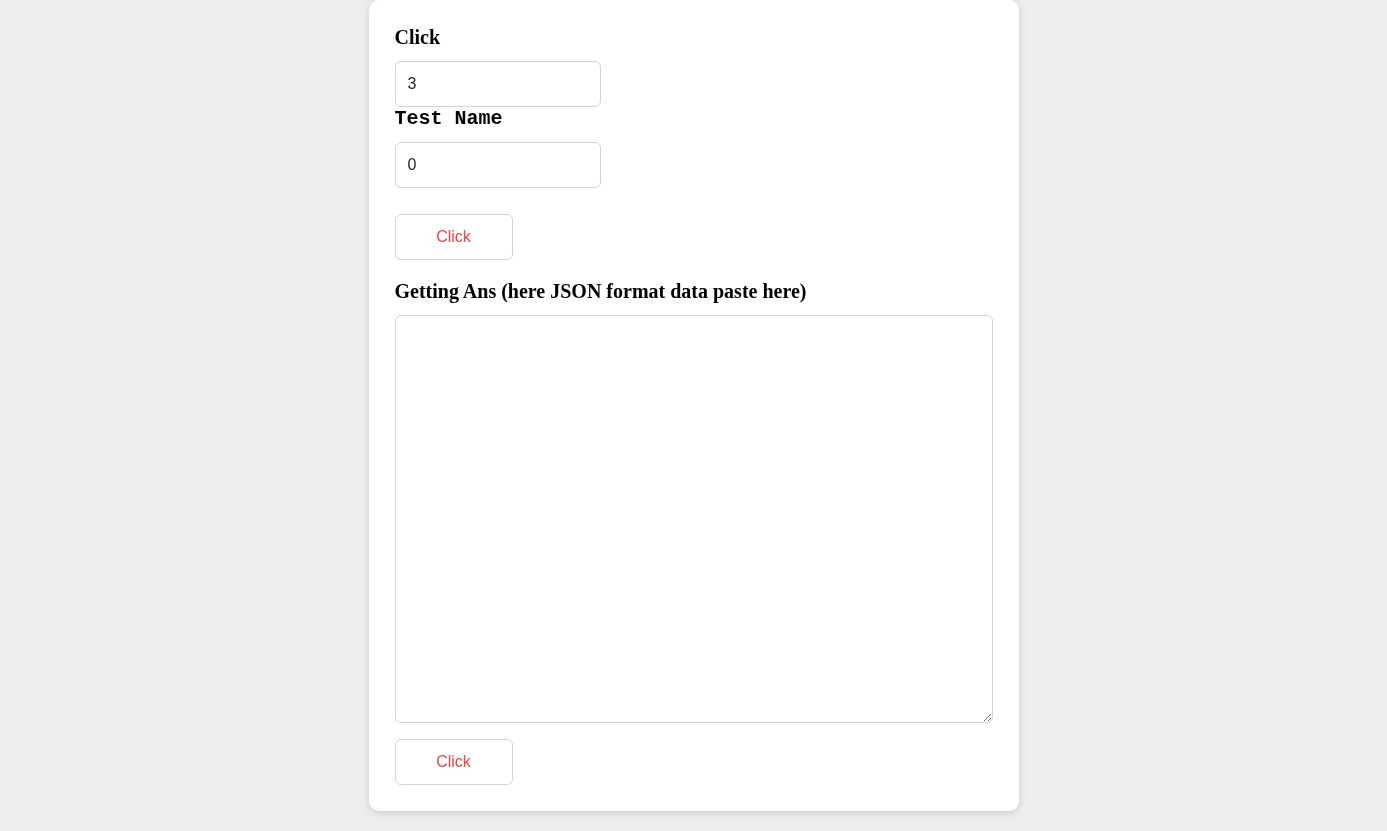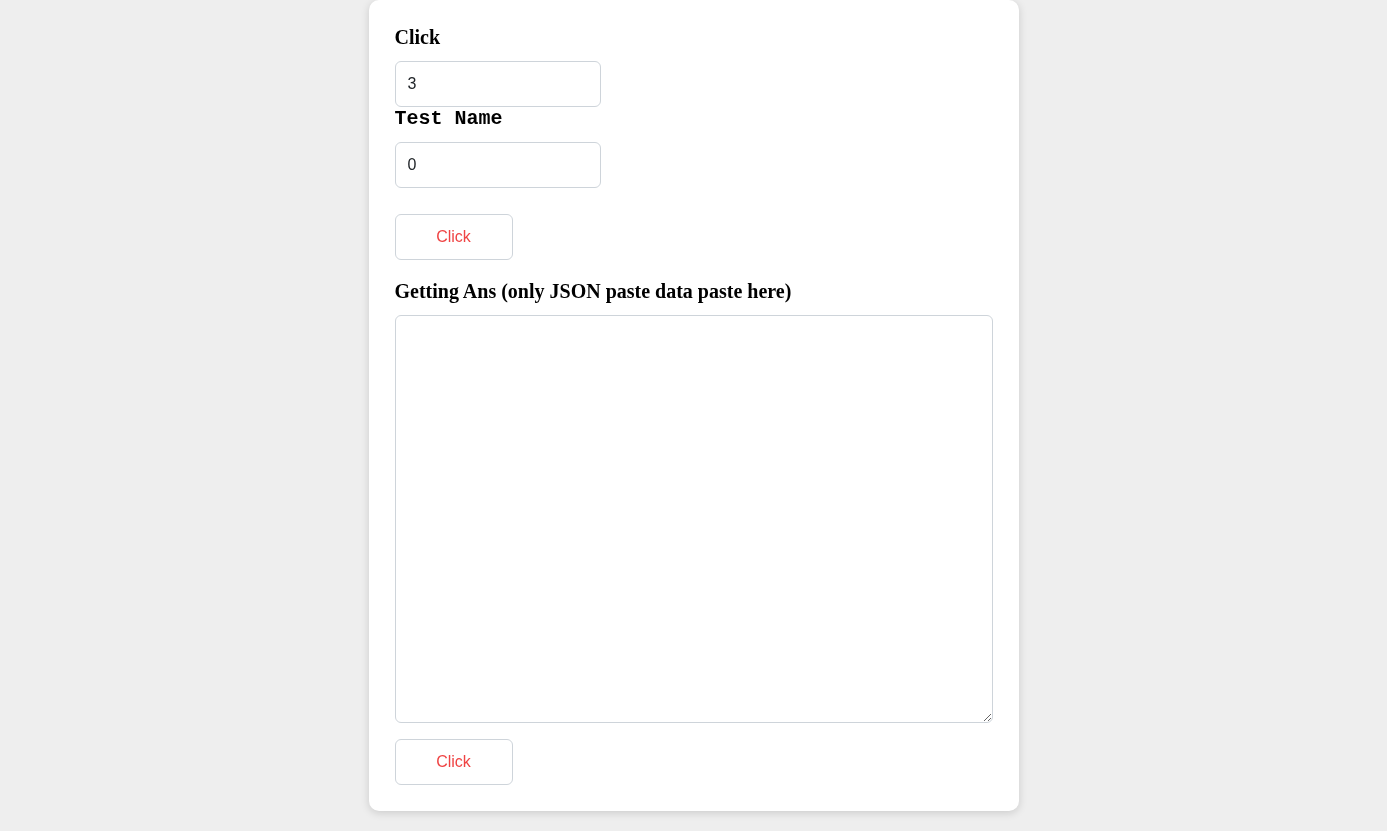--- a/index.html
+++ b/index.html
@@ -93,20 +93,20 @@
   <div class="field-label">Click</div>
   <input type="text" class="text-input" value="3" style="">
 
   <div class="field-label spaced">Test Name</div>
   <input type="text" class="text-input" value="0" style="">
 
   <div class="btn-row-top">
     <button class="btn">Click</button>
   </div>
 
-  <div class="ans-label">Getting Ans (only JSON paste data paste here)</div>
+  <div class="ans-label">Getting Ans (here JSON format data paste here)</div>
   <textarea class="textarea" style=""></textarea>
 
   <div class="bottom-row">
     <button class="btn">Click</button>
   </div>
 
 </div>
 
 </body></html>

